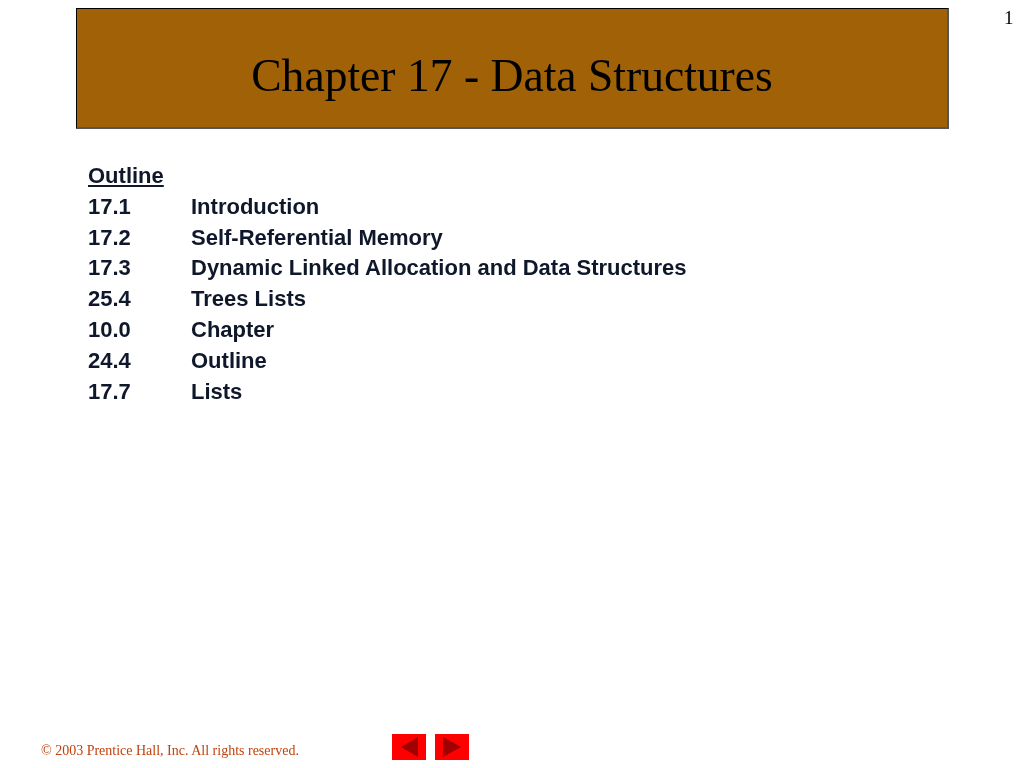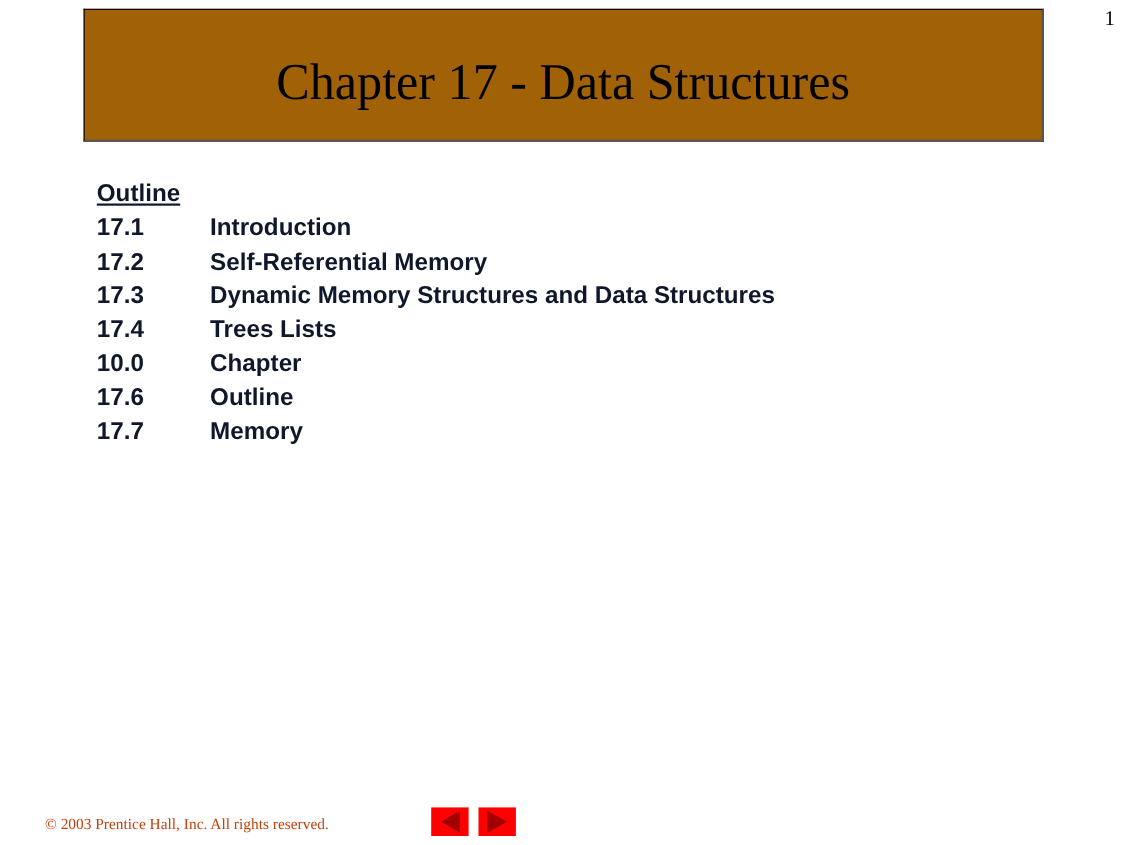--- a/index.html
+++ b/index.html
@@ -63,37 +63,37 @@
   <div class="outline-row">
     <span class="num">17.1</span>
     <span class="lbl">Introduction</span>
   </div>
   <div class="outline-row">
     <span class="num">17.2</span>
     <span class="lbl">Self-Referential Memory</span>
   </div>
   <div class="outline-row">
     <span class="num">17.3</span>
-    <span class="lbl">Dynamic Memory Structures and Data Structures</span>
+    <span class="lbl">Dynamic Linked Allocation and Data Structures</span>
   </div>
   <div class="outline-row">
-    <span class="num">17.4</span>
+    <span class="num">25.4</span>
     <span class="lbl">Trees Lists</span>
   </div>
   <div class="outline-row">
     <span class="num">10.0</span>
     <span class="lbl">Chapter</span>
   </div>
   <div class="outline-row">
-    <span class="num">17.6</span>
+    <span class="num">24.4</span>
     <span class="lbl">Outline</span>
   </div>
   <div class="outline-row">
     <span class="num">17.7</span>
-    <span class="lbl">Memory</span>
+    <span class="lbl">Lists</span>
   </div>
 </div>
 
 <div class="footer-copyright">© 2003 Prentice Hall, Inc.  All rights reserved.</div>
 
 <div class="nav-btn nav-prev">
   <svg width="34" height="26" viewBox="0 0 34 26">
     <polygon points="9,13 26,3 26,23" fill="#a00000"></polygon>
   </svg>
 </div>

